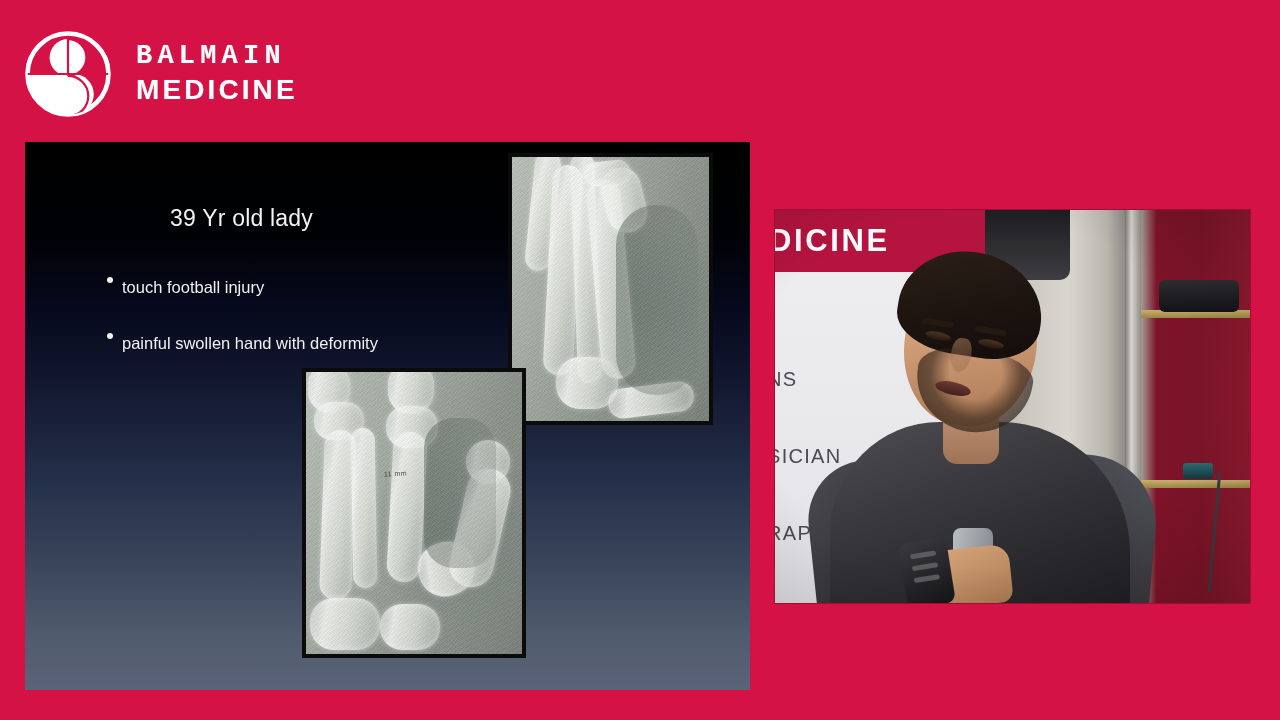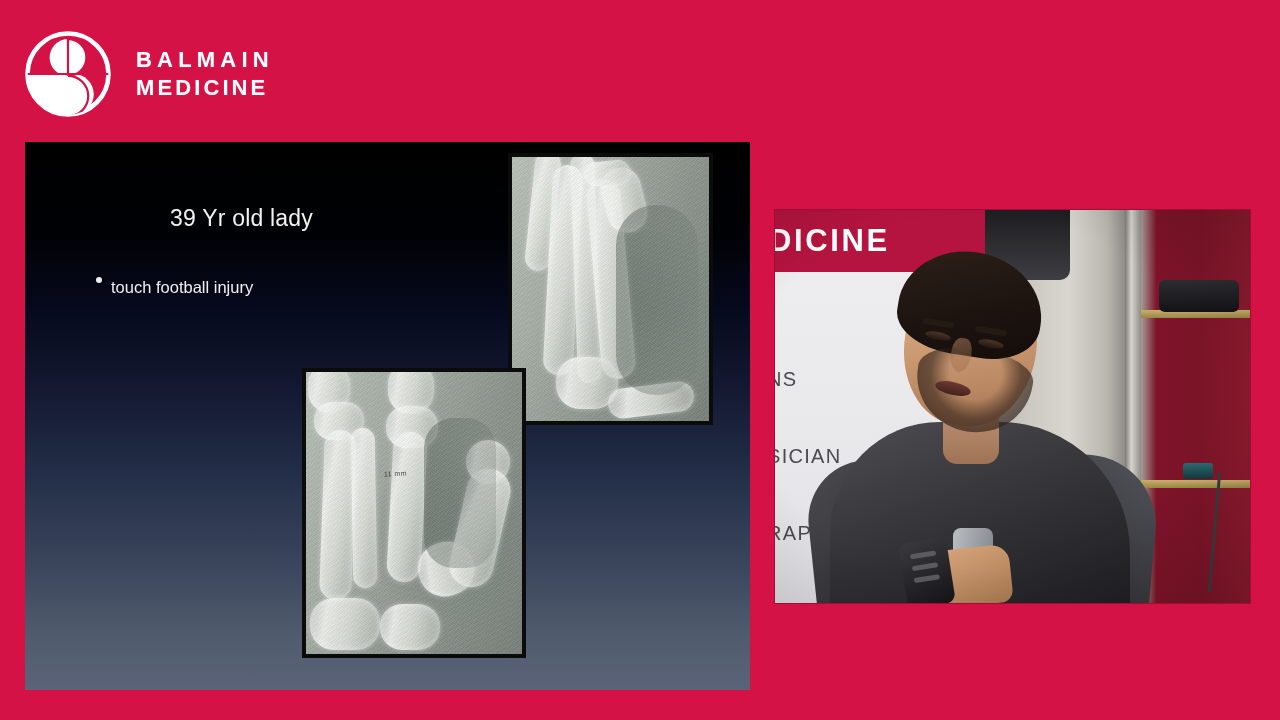--- a/index.html
+++ b/index.html
@@ -43,23 +43,23 @@
     flex-direction: column;
     justify-content: center;
   }
   .brand-line {
     color: #ffffff;
     font-weight: bold;
     line-height: 1.02;
     white-space: nowrap;
     text-shadow: 0 0 1px rgba(255,255,255,0.35);
   }
-  .brand-line-1 { font-size: 22px; letter-spacing: 5.2px; margin-bottom: 5px; }
+  .brand-line-1 { font-size: 27px; letter-spacing: 5.2px; margin-bottom: 5px; font-family: Liberation Mono, monospace; }
   .brand-line-2 { font-size: 26px; letter-spacing: 7.4px; margin-bottom: 7px; }
-  .brand-line-3 { font-size: 22px; letter-spacing: 3.1px; }
+  .brand-line-3 { font-size: 28px; letter-spacing: 3.1px; }
 
   
   #slide {
     position: absolute;
     left: 25px; top: 142px;
     width: 725px; height: 548px;
     background: linear-gradient(180deg,
         #000000 0%,
         #000104 16%,
         #06091c 30%,
@@ -73,21 +73,21 @@
   #slide-title {
     position: absolute;
     left: 145px; top: 63px;
     color: #f2f2f2;
     font-size: 23px;
     letter-spacing: 0.2px;
     white-space: nowrap;
   }
   #slide-bullets {
     position: absolute;
-    left: 71px; top: 133px;
+    left: 82px; top: 133px;
     width: 280px;
     text-align: center;
   }
   .bullet-row {
     display: flex;
     align-items: flex-start;
     margin-bottom: 31px;
   }
   .bullet-dot {
     flex: 0 0 auto;
@@ -430,20 +430,24 @@
   </div>
 
   <div id="slide">
 
     <div id="slide-title">39 Yr old lady</div>
 
     <div id="slide-bullets">
       <div class="bullet-row">
         <span class="bullet-dot"></span>
         <span class="bullet-text">touch football injury</span>
+      </div>
+      <div class="bullet-row">
+        <span class="bullet-dot"></span>
+        <span class="bullet-text">painful swollen hand with deformity</span>
       </div>
     </div>
 
     <div class="xray" id="xray-oblique">
       <div class="xr-field"></div>
       <div class="bone" style="left:18px;  top:-6px;  width:26px; height:120px; border-radius:14px; transform:rotate(6deg);"></div>
       <div class="bone" style="left:36px;  top:8px;   width:30px; height:210px; border-radius:16px; transform:rotate(3deg);"></div>
       <div class="bone" style="left:62px;  top:-4px;  width:24px; height:230px; border-radius:13px; transform:rotate(-2deg);"></div>
       <div class="bone" style="left:82px;  top:22px;  width:34px; height:200px; border-radius:18px; transform:rotate(-5deg);"></div>
       <div class="bone" style="left:92px;  top:10px;  width:40px; height:66px;  border-radius:22px; transform:rotate(-14deg);"></div>

